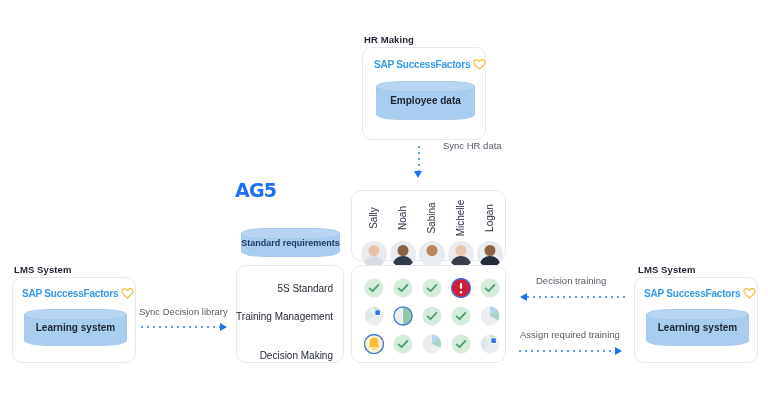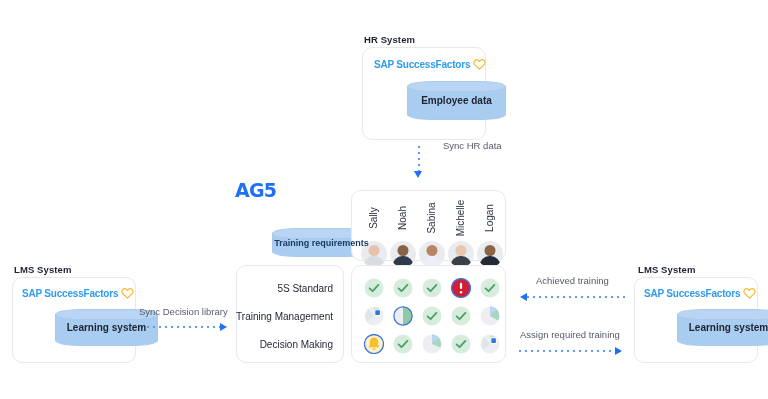--- a/index.html
+++ b/index.html
@@ -52,21 +52,20 @@
     font-weight: bold;
     color: #2f9bea;
     letter-spacing: -0.2px;
   }
   .heart-icon svg { display: block; }
 
   
   .cyl {
     position: relative;
     box-sizing: border-box;
-    margin-left: 31px;
   }
   .cyl .cyl-top {
     position: absolute;
     left: 0; top: 0;
     width: 100%;
     height: 11px;
     background: #b9d5f3;
     border-radius: 50% / 100%;
     border: 1px solid #a8c9ec;
     box-sizing: border-box;
@@ -220,21 +219,21 @@
     border-left: 4.5px solid transparent;
     border-right: 4.5px solid transparent;
     border-top: 7px solid #1f6ff7;
   }
 </style>
 </head>
 <body>
 
 <div class="stage">
 
-  <div class="sys-label" style="left:364px; top:34px;">HR System</div>
+  <div class="sys-label" style="left:364px; top:34px;">HR Making</div>
 
   <div class="card" style="left:362px; top:47px; width:124px; height:93px;">
     <div class="sap-row" style="position:absolute; left:11px; top:10px;">
       <span class="sap-text">SAP SuccessFactors</span>
       <span class="heart-icon">
         <svg width="13" height="12" viewBox="0 0 24 22">
           <path d="M12 20.5 L3.3 12.1 C1 9.8 1.2 6.1 3.7 4.1 C6 2.3 9.2 2.8 11 5.1 L12 6.4 L13 5.1 C14.8 2.8 18 2.3 20.3 4.1 C22.8 6.1 23 9.8 20.7 12.1 Z" fill="none" stroke="#f5b731" stroke-width="2.2" stroke-linejoin="round"></path>
         </svg>
       </span>
     </div>
@@ -273,27 +272,27 @@
   <div class="conn-label" style="left:139px; top:306px;">Sync Decision library</div>
   <div class="dotline-h" style="left:141px; top:326px; width:79px;"></div>
   <div class="arrow arrow-right" style="left:220px; top:322.5px;"></div>
 
   <div class="ag5-logo" style="left:235px; top:179px;">AG5</div>
 
   <div class="cyl" style="position:absolute; left:241px; top:228px; width:99px; height:29px;">
     <div class="cyl-bottom"></div>
     <div class="cyl-body"></div>
     <div class="cyl-top"></div>
-    <div class="cyl-label" style="font-size:9px; color:#1b3a63;">Training requirements</div>
+    <div class="cyl-label" style="font-size:9px; color:#1b3a63;">Standard requirements</div>
   </div>
 
   <div class="card" style="left:236px; top:265px; width:108px; height:98px;">
     <div class="row-label" style="top:16px;">5S Standard</div>
     <div class="row-label" style="top:44px;">Training Management</div>
-    <div class="row-label" style="top:72px;text-align:right;">Decision Making</div>
+    <div class="row-label" style="top:83px;text-align:right;">Decision Making</div>
   </div>
 
   <div class="card" style="left:351px; top:190px; width:155px; height:71px;">
 
     <div class="person-col" style="left:5px; top:4px;">
       <div class="name-box">
         <span class="person-name">Sally</span>
       </div>
       <div class="avatar">
         <div class="head" style="background:#e6c2ac;"></div>
@@ -442,21 +441,21 @@
       <svg width="20" height="20" viewBox="0 0 20 20">
         <circle cx="10" cy="10" r="9.5" fill="#eceef1"></circle>
         <path d="M10 10 L10 1.2 A8.8 8.8 0 0 1 17.4 5.2 Z" fill="#c9e2d2"></path>
         <path d="M10 10 L3.1 15.2 A8.8 8.8 0 0 1 4.6 3.3 Z" fill="#dfe6ea"></path>
         <rect x="10.4" y="3.4" width="6.3" height="6.3" rx="1" fill="#ffffff"></rect>
         <rect x="11.3" y="4.3" width="4.6" height="4.6" rx="0.7" fill="#2f74e8"></rect>
       </svg>
     </div>
   </div>
 
-  <div class="conn-label" style="left:536px; top:275px;">Achieved training</div>
+  <div class="conn-label" style="left:536px; top:275px;">Decision training</div>
   <div class="dotline-h" style="left:527px; top:296px; width:98px;"></div>
   <div class="arrow arrow-left" style="left:520px; top:292.5px;"></div>
 
   <div class="conn-label" style="left:520px; top:329px;">Assign  required training</div>
   <div class="dotline-h" style="left:519px; top:350px; width:96px;"></div>
   <div class="arrow arrow-right" style="left:615px; top:346.5px;"></div>
 
   <div class="sys-label" style="left:638px; top:264px;">LMS System</div>
 
   <div class="card" style="left:634px; top:277px; width:124px; height:86px;">

